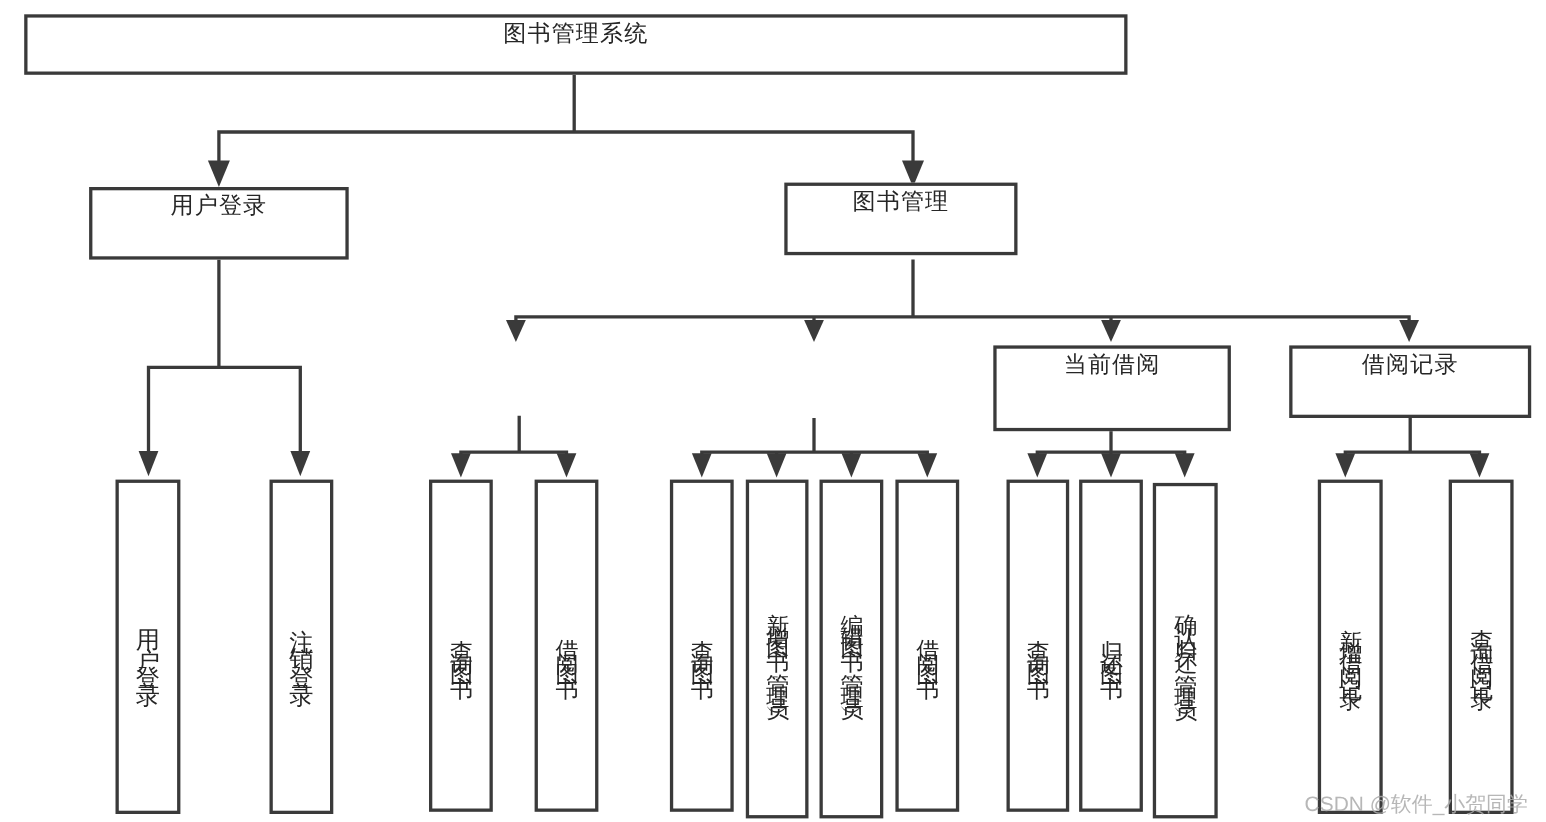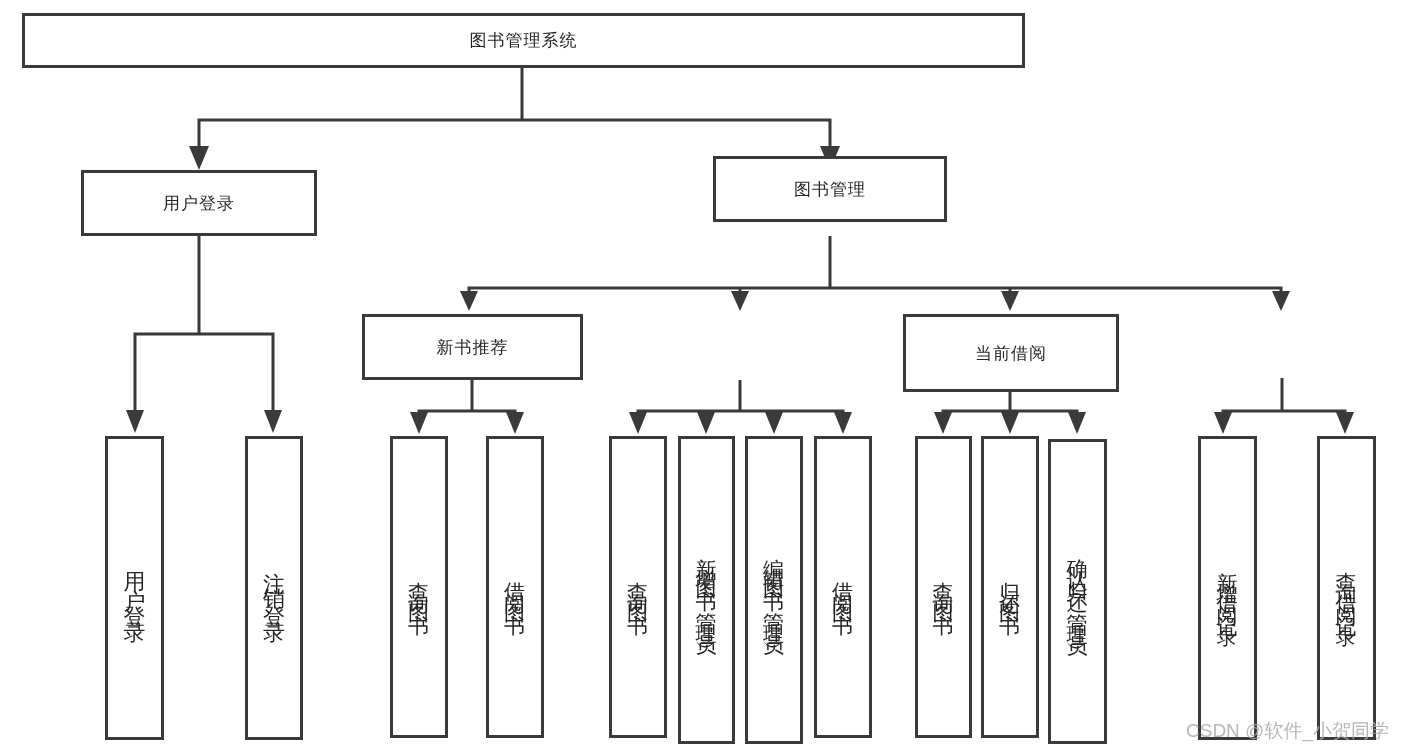--- a/index.html
+++ b/index.html
@@ -3,22 +3,22 @@
 <meta charset="utf-8">
 <style>
   html,body{margin:0;padding:0;background:#ffffff;}
   .stage{
     position:relative;width:1405px;height:747px;background:#ffffff;overflow:hidden;
     font-family:"Liberation Sans","DejaVu Sans",sans-serif;color:#262626;
   }
   .wires{position:absolute;left:0;top:0;width:1405px;height:747px;z-index:1;}
   .hbox{
     position:absolute;box-sizing:border-box;background:#ffffff;border:3px solid #3a3a3a;
-    display:flex;align-items:center;justify-content:center;z-index:2;
-    font-size:17px;letter-spacing:1px;white-space:nowrap;
+    display:flex;justify-content:center;z-index:2;
+    font-size:21px;letter-spacing:1px;white-space:nowrap;
   }
   .leaf{
     position:absolute;box-sizing:border-box;background:#ffffff;border:3px solid #3a3a3a;
     writing-mode:vertical-rl;text-orientation:mixed;
     display:flex;align-items:center;justify-content:center;z-index:2;
     font-size:21px;letter-spacing:11px;line-height:1;
   }
   .leaf.wide{font-size:22px;letter-spacing:17px;}
   .watermark{
     position:absolute;left:1186px;top:718px;z-index:5;
@@ -88,29 +88,29 @@
     <polygon class="head" points="1336,412 1354,412 1345,434"></polygon>
   </svg>
 
   <div class="hbox" style="left:22px;top:13px;width:1003px;height:55px">
     <span>图书管理系统</span>
   </div>
 
   <div class="hbox" style="left:81px;top:170px;width:236px;height:66px">
     <span>用户登录</span>
   </div>
-  <div class="hbox" style="left:713px;top:156px;width:234px;height:66px">
+  <div class="hbox" style="left:713px;top:166px;width:212px;height:66px">
     <span>图书管理</span>
   </div>
 
-  <div class="hbox" style="left:362px;top:314px;width:221px;height:66px">
-    <span>新书推荐</span>
-  </div>
   <div class="hbox" style="left:903px;top:314px;width:216px;height:78px">
     <span>当前借阅</span>
+  </div>
+  <div class="hbox" style="left:1172px;top:314px;width:220px;height:66px">
+    <span>借阅记录</span>
   </div>
 
   <div class="leaf wide" style="left:105px;top:436px;width:59px;height:304px">
     <span>用户登录</span>
   </div>
   <div class="leaf wide" style="left:245px;top:436px;width:58px;height:304px">
     <span>注销登录</span>
   </div>
 
   <div class="leaf" style="left:390px;top:436px;width:58px;height:302px">

